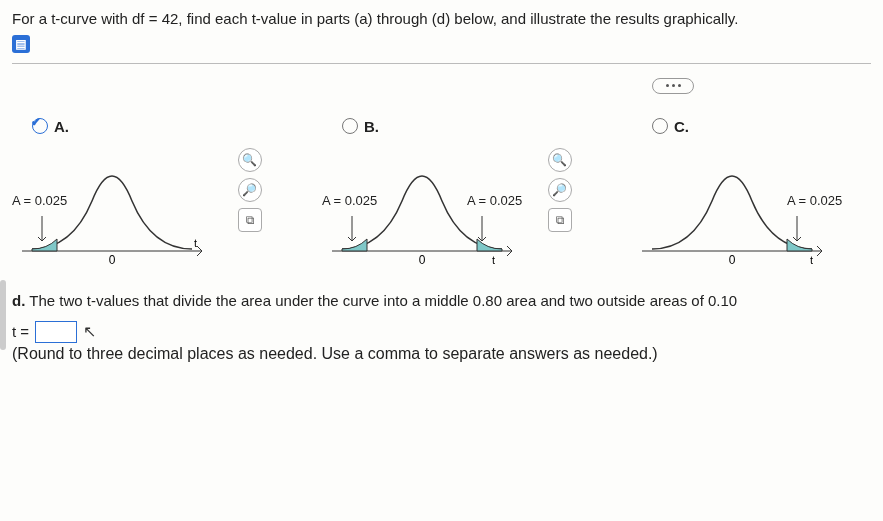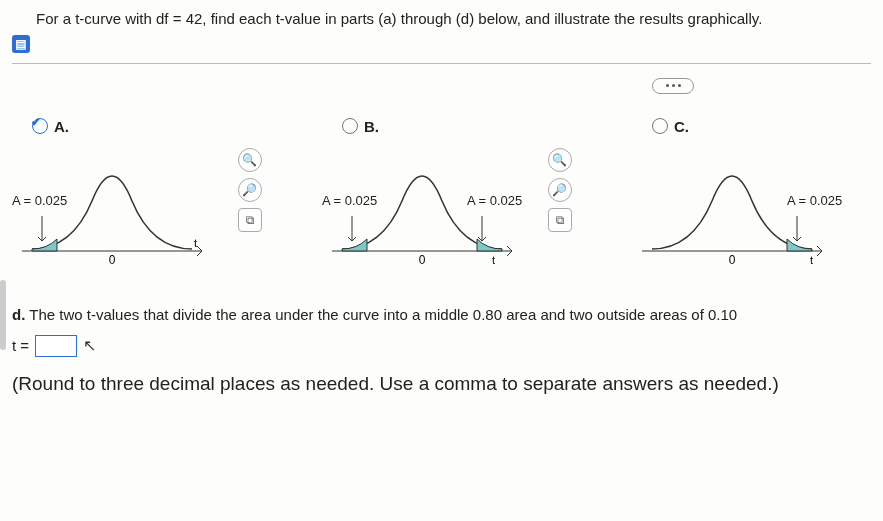--- a/index.html
+++ b/index.html
@@ -5,21 +5,21 @@
   body {
     margin: 0;
     padding: 8px 12px;
     font-family: Arial, Helvetica, sans-serif;
     font-size: 15px;
     color: #222;
     background: #fdfdfb;
     width: 883px;
     box-sizing: border-box;
   }
-  .question-text { line-height: 1.5; margin-bottom: 4px; margin-left: 24px; }
+  .question-text { line-height: 1.5; margin-bottom: 4px; }
   .link-row { display:flex; align-items:center; gap:6px; margin-bottom:10px;}
   .book-icon {
     width:18px; height:18px; background:#2b6fd6; border-radius:3px;
     display:inline-flex; align-items:center; justify-content:center;
     color:#fff; font-size:12px; font-weight:bold;
   }
   hr.sep { border:none; border-top:1px solid #bbb; margin:4px 0 14px 0;}
   .dots-pill {
     margin-left:640px; margin-bottom:-6px;
     width:40px; height:14px; border:1px solid #999; border-radius:10px;
@@ -47,27 +47,27 @@
     width:22px;height:22px;border:1px solid #aaa;border-radius:50%;
     display:flex;align-items:center;justify-content:center;
     font-size:12px;color:#555;background:#fff;cursor:pointer;
   }
   .sq-btn{
     width:22px;height:22px;border:1px solid #aaa;border-radius:4px;
     display:flex;align-items:center;justify-content:center;
     font-size:12px;color:#555;background:#fff;cursor:pointer;
   }
   svg.curve { display:block; }
-  .part-d { margin-top:32px; line-height:1.6;}
+  .part-d { margin-top:18px; line-height:1.6;}
   .answer-row { display:flex; align-items:center; gap:6px; margin-top:8px;}
   .ans-input{
     width:40px; height:20px; border:1.5px solid #2b6fd6; background:#fff;
   }
   .cursor-icon{ font-size:16px; color:#333;}
-  .hint { font-size:19px; margin-top:16px;}
+  .hint { font-size:16px; margin-top:2px;}
   .left-bar{
     position:absolute; left:0; top:280px; width:6px; height:70px;
     background:#ccc; border-radius:3px;
   }
 </style>
 </head>
 <body>
 
 <div class="left-bar"></div>
 

